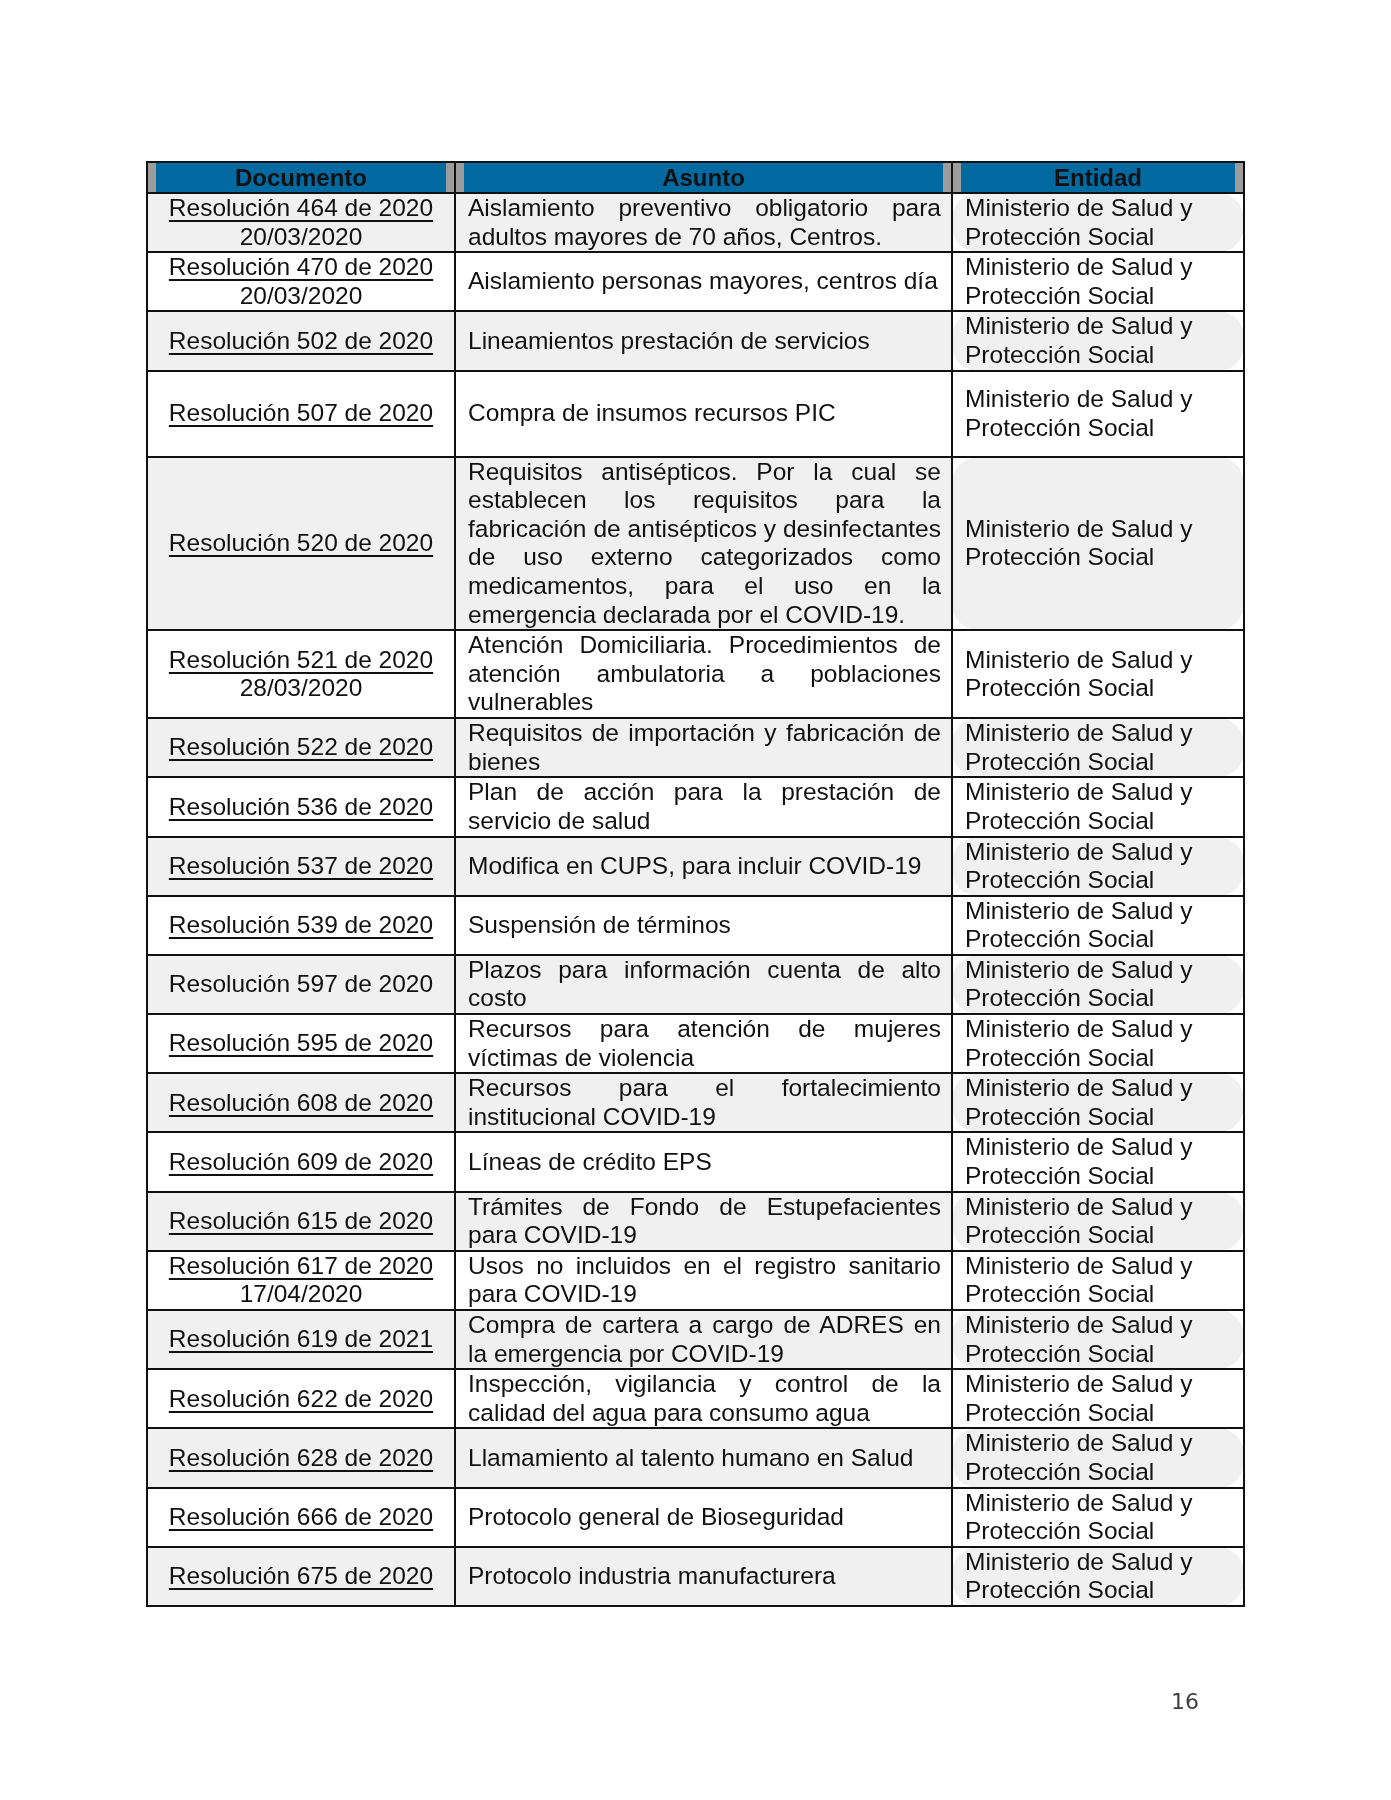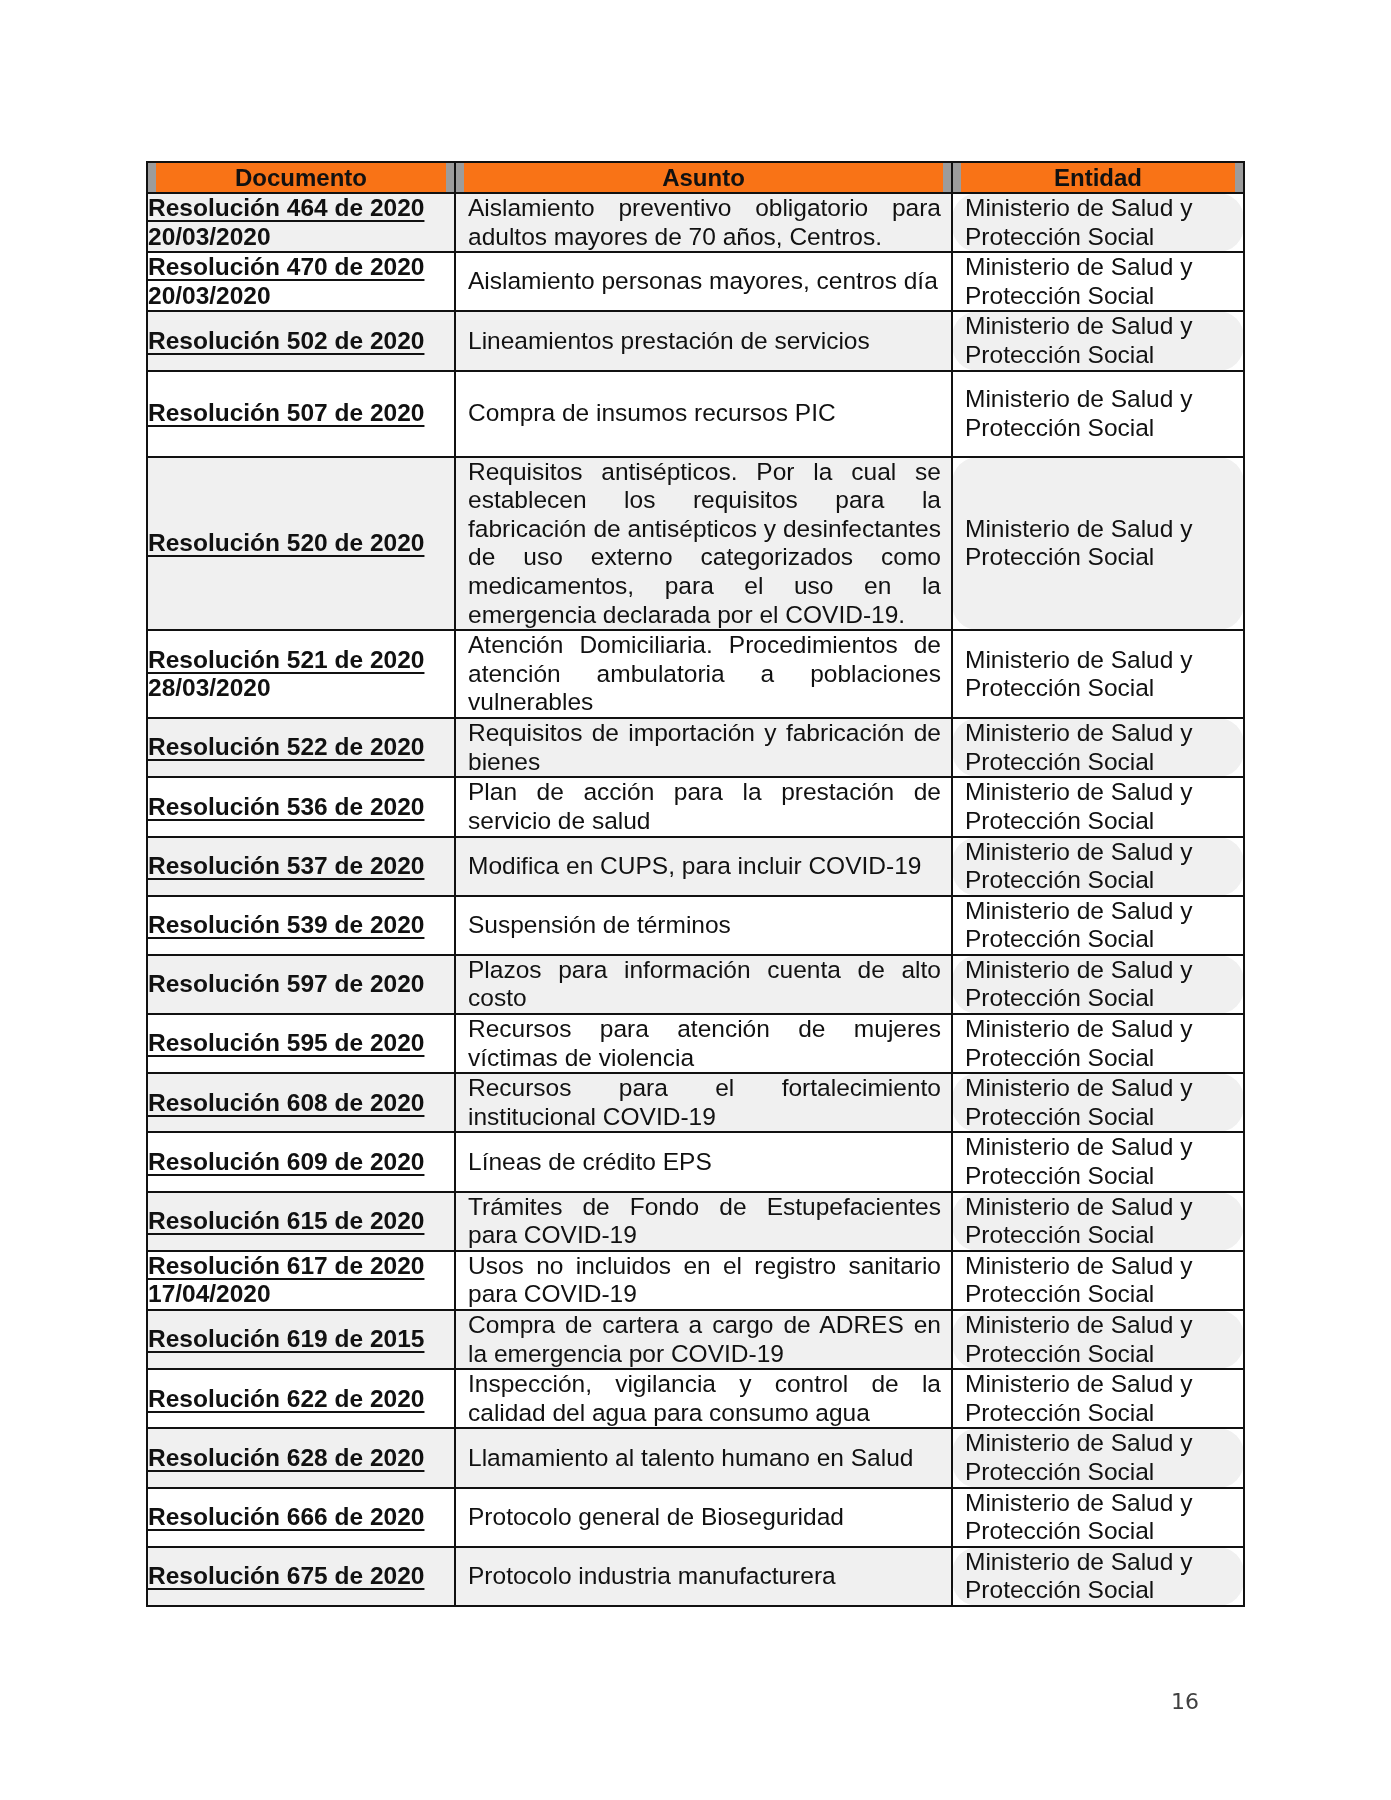--- a/index.html
+++ b/index.html
@@ -4,26 +4,26 @@
 <style>
   html, body { margin: 0; padding: 0; background: #ffffff; }
   body { width: 1391px; height: 1800px; position: relative; overflow: hidden;
          font-family: "Liberation Sans", sans-serif; color: #111; }
   #doc-table { position: absolute; left: 146px; top: 161px; width: 1097px;
                border-collapse: collapse; table-layout: fixed; }
   #doc-table td, #doc-table th { border: 2.5px solid #111; padding: 0; vertical-align: middle; }
   #doc-table col.c1 { width: 308px; }
   #doc-table col.c2 { width: 497px; }
   #doc-table col.c3 { width: 292px; }
-  #doc-table th { background: #f97316; font-weight: bold; font-size: 24px; line-height: 27px;
+  #doc-table th { background: #0369a1; font-weight: bold; font-size: 24px; line-height: 27px;
                   text-align: center; height: 29px;
                   box-shadow: inset 8px 0 0 #9c9c9c, inset -8px 0 0 #9c9c9c; }
   .row-gray td { background: #f0f0f0; }
   .row-white td { background: #ffffff; }
-  .doc-cell { font-weight: bold; font-size: 24.5px; line-height: 28.5px; }
+  .doc-cell { text-align: center; font-weight: normal; font-size: 24.5px; line-height: 28.5px; }
   .doc-name.u { text-decoration: underline; text-decoration-thickness: 2px; text-underline-offset: 4px; }
   .doc-date { display: block; }
   .asunto-cell { font-size: 24.5px; line-height: 28.6px; text-align: justify; text-align-last: left;
                  padding: 0 10px 0 12px !important; }
   .entidad-cell { font-size: 24.5px; line-height: 28.6px; text-align: left;
                   padding: 0 10px 0 12px !important; border-radius: 26px; }
   .entidad-cell span { display: block; }
   #page-number { position: absolute; left: 1171px; top: 1689px; font-size: 22px;
                  font-family: "DejaVu Sans", sans-serif; color: #404040; }
 </style>
@@ -166,21 +166,21 @@
       </tr>
       <tr class="row-white" style="height: 59px;">
         <td class="doc-cell"><span class="doc-name u">Resolución 617 de 2020</span><span class="doc-date">17/04/2020</span></td>
         <td class="asunto-cell">Usos no incluidos en el registro sanitario para COVID-19</td>
         <td class="entidad-cell">
           <span>Ministerio de Salud y</span>
           <span>Protección Social</span>
         </td>
       </tr>
       <tr class="row-gray" style="height: 59px;">
-        <td class="doc-cell"><span class="doc-name u">Resolución 619 de 2015</span></td>
+        <td class="doc-cell"><span class="doc-name u">Resolución 619 de 2021</span></td>
         <td class="asunto-cell">Compra de cartera a cargo de ADRES en la emergencia por COVID-19</td>
         <td class="entidad-cell">
           <span>Ministerio de Salud y</span>
           <span>Protección Social</span>
         </td>
       </tr>
       <tr class="row-white" style="height: 58px;">
         <td class="doc-cell"><span class="doc-name u">Resolución 622 de 2020</span></td>
         <td class="asunto-cell">Inspección, vigilancia y control de la calidad del agua para consumo agua</td>
         <td class="entidad-cell">

